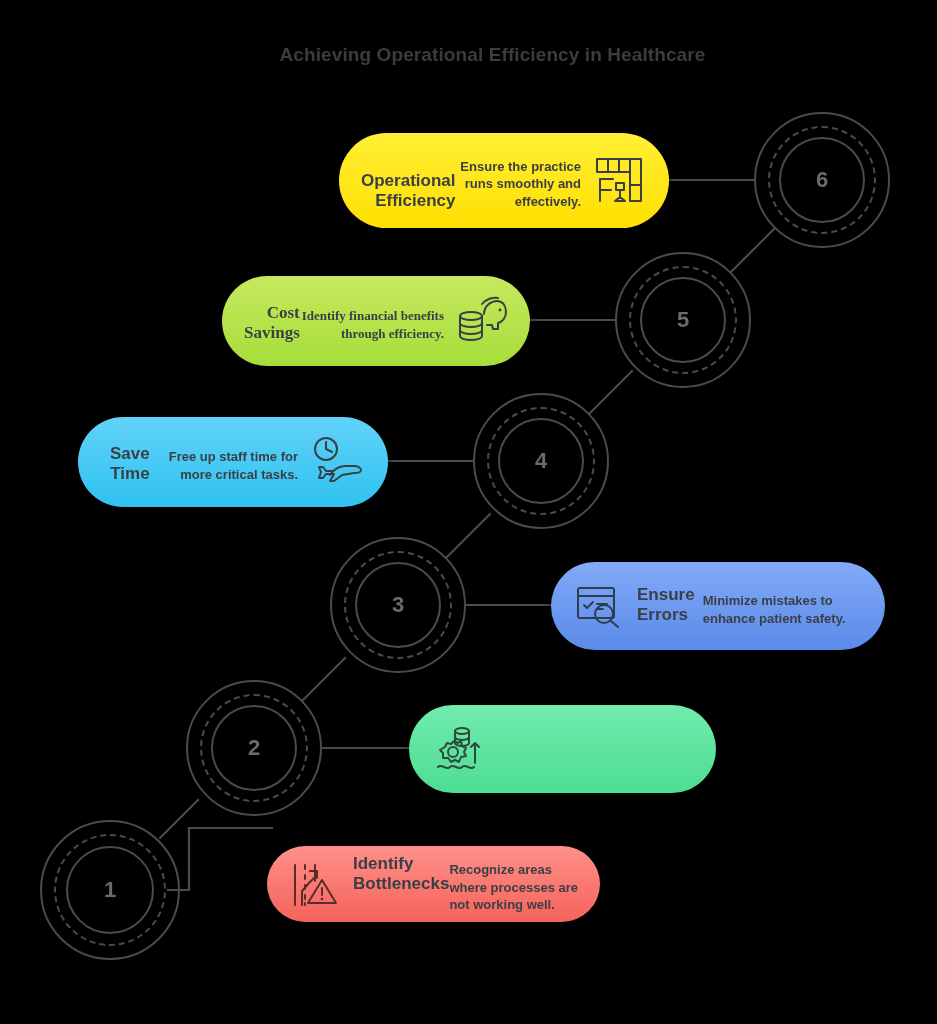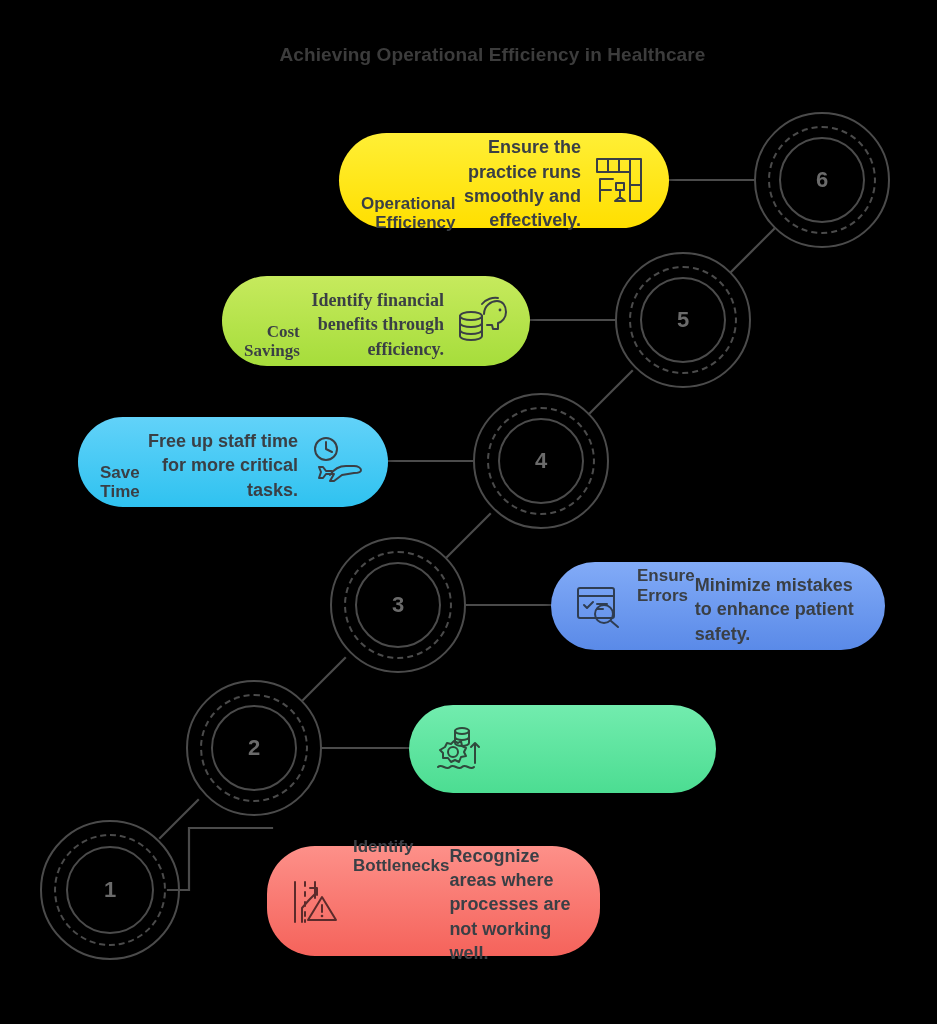--- a/index.html
+++ b/index.html
@@ -32,21 +32,21 @@
 
   
   .card{
     position:absolute;box-sizing:border-box;border-radius:48px;
     display:flex;align-items:center;
     box-shadow:0 4px 10px rgba(0,0,0,.55);
     padding:14px 22px;
   }
   .card .txt{display:flex;flex-direction:row;justify-content:flex-start;}
   .card .ttl{font-size:17px;font-weight:bold;color:#3a3f45;line-height:1.15;}
-  .card .desc{font-size:18px;font-weight:bold;color:#3a3f45;line-height:1.35;margin-top:7px;}
+  .card .desc{font-size:13px;font-weight:bold;color:#3a3f45;line-height:1.35;margin-top:7px;}
   .card .ico{flex:0 0 auto;display:flex;align-items:center;justify-content:center;}
   .card.right-icon{flex-direction:row;}
   .card.right-icon .txt{flex:1;text-align:right;align-items:flex-end;}
   .card.right-icon .ico{margin-left:10px;}
   .card.left-icon .txt{flex:1;text-align:left;align-items:flex-start;}
   .card.left-icon .ico{margin-right:12px;}
 
   .c1{background:linear-gradient(180deg,#fd9089 0%,#f5635b 100%);}
   .c2{background:linear-gradient(180deg,#72ecae 0%,#4cdd92 100%);}
   .c3{background:linear-gradient(180deg,#82abf7 0%,#5a8ae8 100%);}
@@ -203,21 +203,21 @@
         <ellipse cx="31" cy="8" rx="7" ry="3"></ellipse>
         <path d="M24 8 L24 20 A7 3 0 0 0 38 20 L38 8 M24 14 A7 3 0 0 0 38 14"></path>
         <path d="M14 24 L16 20 L20 21 L23 18 L27 20 L30 18 L31 23 L35 25 L33 29 L35 33 L30 34 L28 39 L24 37 L20 39 L17 35 L12 35 L12 30 L9 27 Z"></path>
         <circle cx="22" cy="29" r="5"></circle>
         <path d="M44 40 L44 20 M40 24 L44 20 L48 24"></path>
         <path d="M7 44 C11 40 15 48 19 44 C23 40 27 48 31 44 C35 40 39 48 43 44"></path>
       </svg>
     </div>
   </div>
 
-  <div class="card c1 left-icon" style="left:267px;top:846px;width:333px;height:110px;">
+  <div class="card c1 left-icon" style="left:267px;top:846px;width:333px;height:76px;">
     <div class="ico">
       <svg width="52" height="54" viewBox="0 0 52 54" fill="none" stroke="#5c2b2b" stroke-width="2" stroke-linecap="round" stroke-linejoin="round">
         <path d="M6 8 L6 48"></path>
         <path d="M26 8 L26 24"></path>
         <path d="M16 8 L16 12 M16 18 L16 22 M16 28 L16 32 M16 38 L16 42 M16 46 L16 48"></path>
         <path d="M13 48 L13 34 L20 26 L27 19"></path>
         <path d="M21 14 L28 14 L28 21"></path>
         <path d="M33 23 L47 46 L19 46 Z"></path>
         <path d="M33 31 L33 38"></path>
         <circle cx="33" cy="42" r="1.3" fill="#5c2b2b" stroke="none"></circle>

